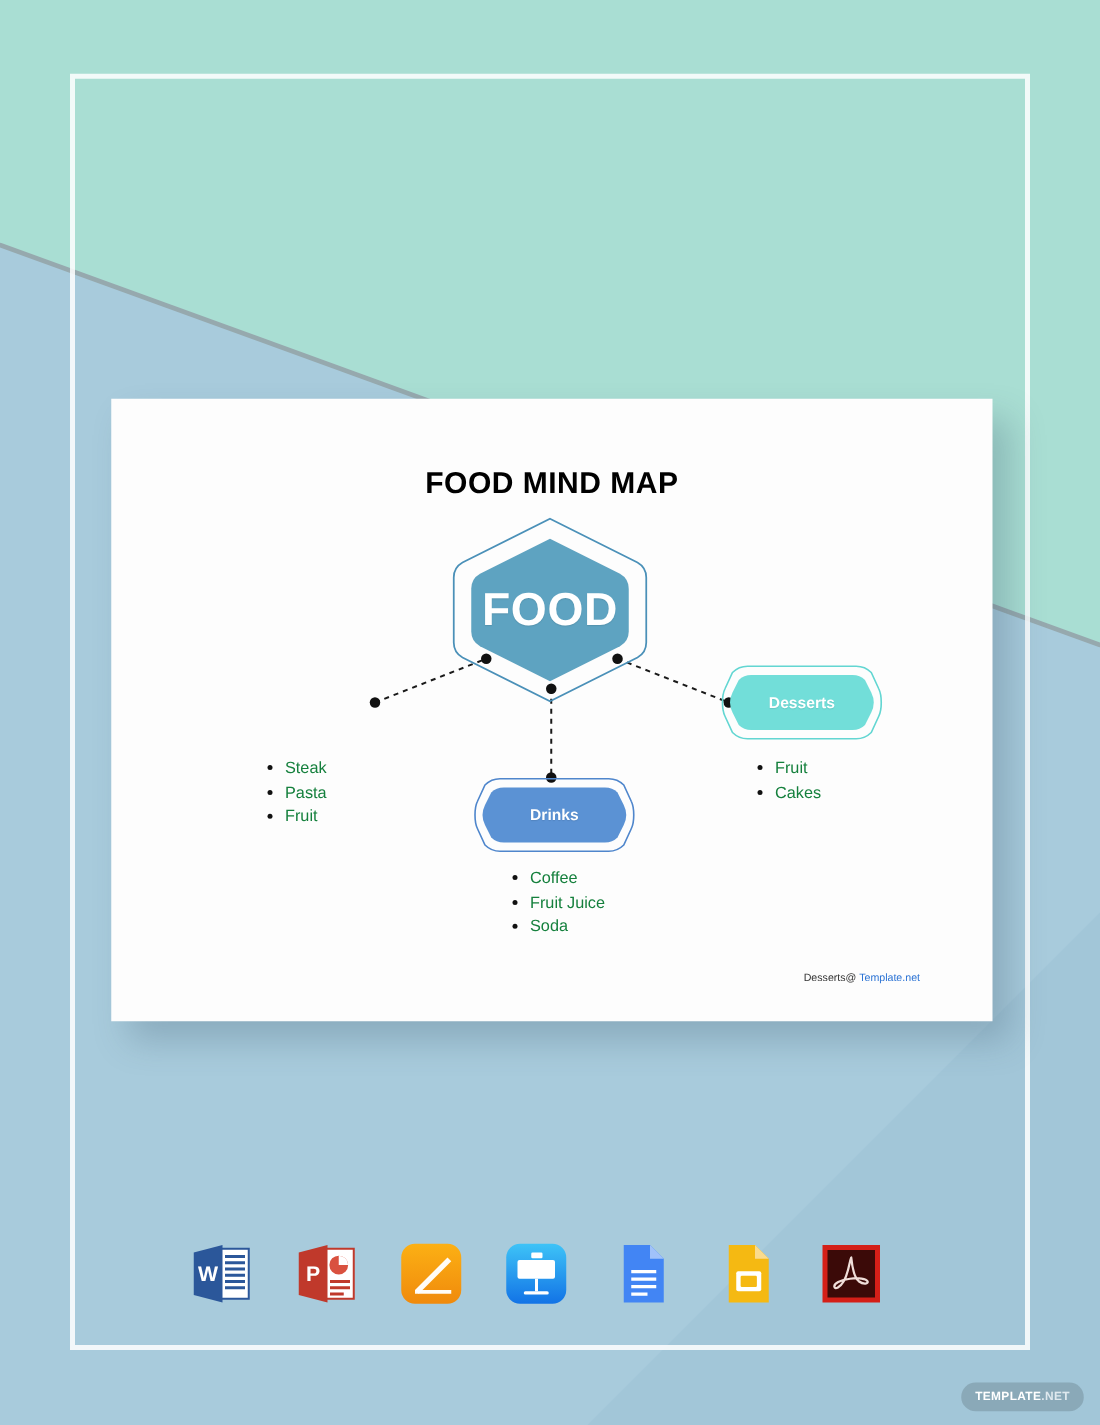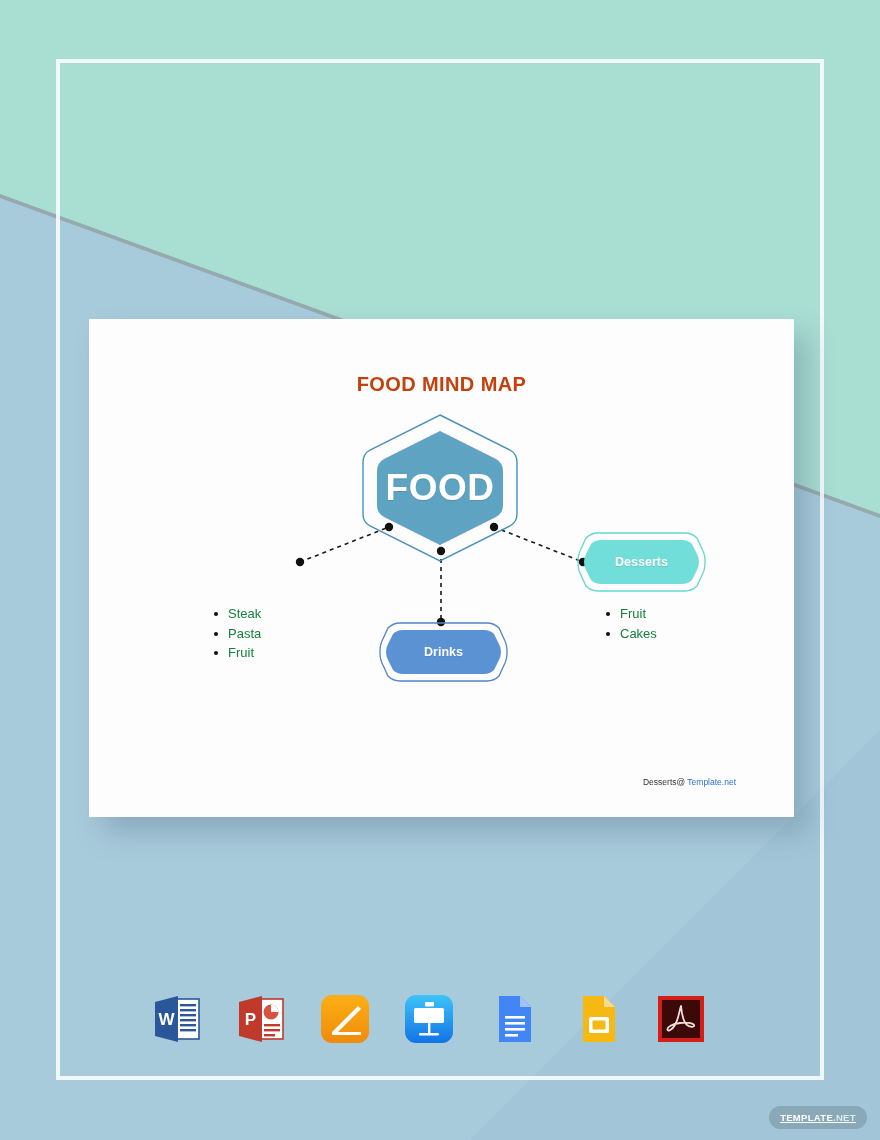--- a/index.html
+++ b/index.html
@@ -51,24 +51,24 @@
     left: 89px; top: 319px;
     width: 705px; height: 498px;
     background: #fdfdfd;
     box-shadow: 14px 16px 26px rgba(60,90,110,.28);
   }
 
   .card-title {
     position: absolute;
     left: 0; right: 0; top: 54px;
     text-align: center;
-    font-size: 20px;
+    font-size: 24px;
     font-weight: bold;
     letter-spacing: .4px;
-    color: #c2410c;
+    color: #000000;
   }
 
   
   .map { position: absolute; inset: 0; }
   .map svg { position: absolute; left: 0; top: 0; }
 
   
   .node { position: absolute; }
   .node .hex-wrap { position: relative; width: 100%; height: 100%; }
   .node svg.hexshape { position: absolute; left: 0; top: 0; }
@@ -138,21 +138,20 @@
   .tn-badge {
     position: absolute;
     left: 769px; top: 1106px;
     width: 98px; height: 23px;
     border-radius: 12px;
     background: rgba(118,145,158,.55);
     display: flex; align-items: center; justify-content: center;
     font-size: 9.5px; font-weight: bold;
     letter-spacing: .3px;
     color: #ffffff;
-    text-decoration: underline;
   }
   .tn-badge .dim { color: #dfe9ee; font-weight: bold; }
 </style>
 </head>
 <body>
 
 <div id="stage">
 
   <div class="bg-diag-lower"></div>
   <div class="bg-diag-edge"></div>
@@ -214,20 +213,25 @@
         <div class="node-label">Desserts</div>
       </div>
     </div>
 
     <ul class="bullets" id="list-main" style="left:123px; top:285px;">
       <li>Steak</li>
       <li>Pasta</li>
       <li>Fruit</li>
     </ul>
 
+    <ul class="bullets" id="list-drinks" style="left:319px; top:373px;">
+      <li>Coffee</li>
+      <li>Fruit Juice</li>
+      <li>Soda</li>
+    </ul>
 
     <ul class="bullets" id="list-desserts" style="left:515px; top:285px;">
       <li>Fruit</li>
       <li>Cakes</li>
     </ul>
 
     <div class="copyright">
       <span>Desserts@ </span><a class="brand" href="#" style="text-decoration:none">Template.net</a>
     </div>
   </div>

